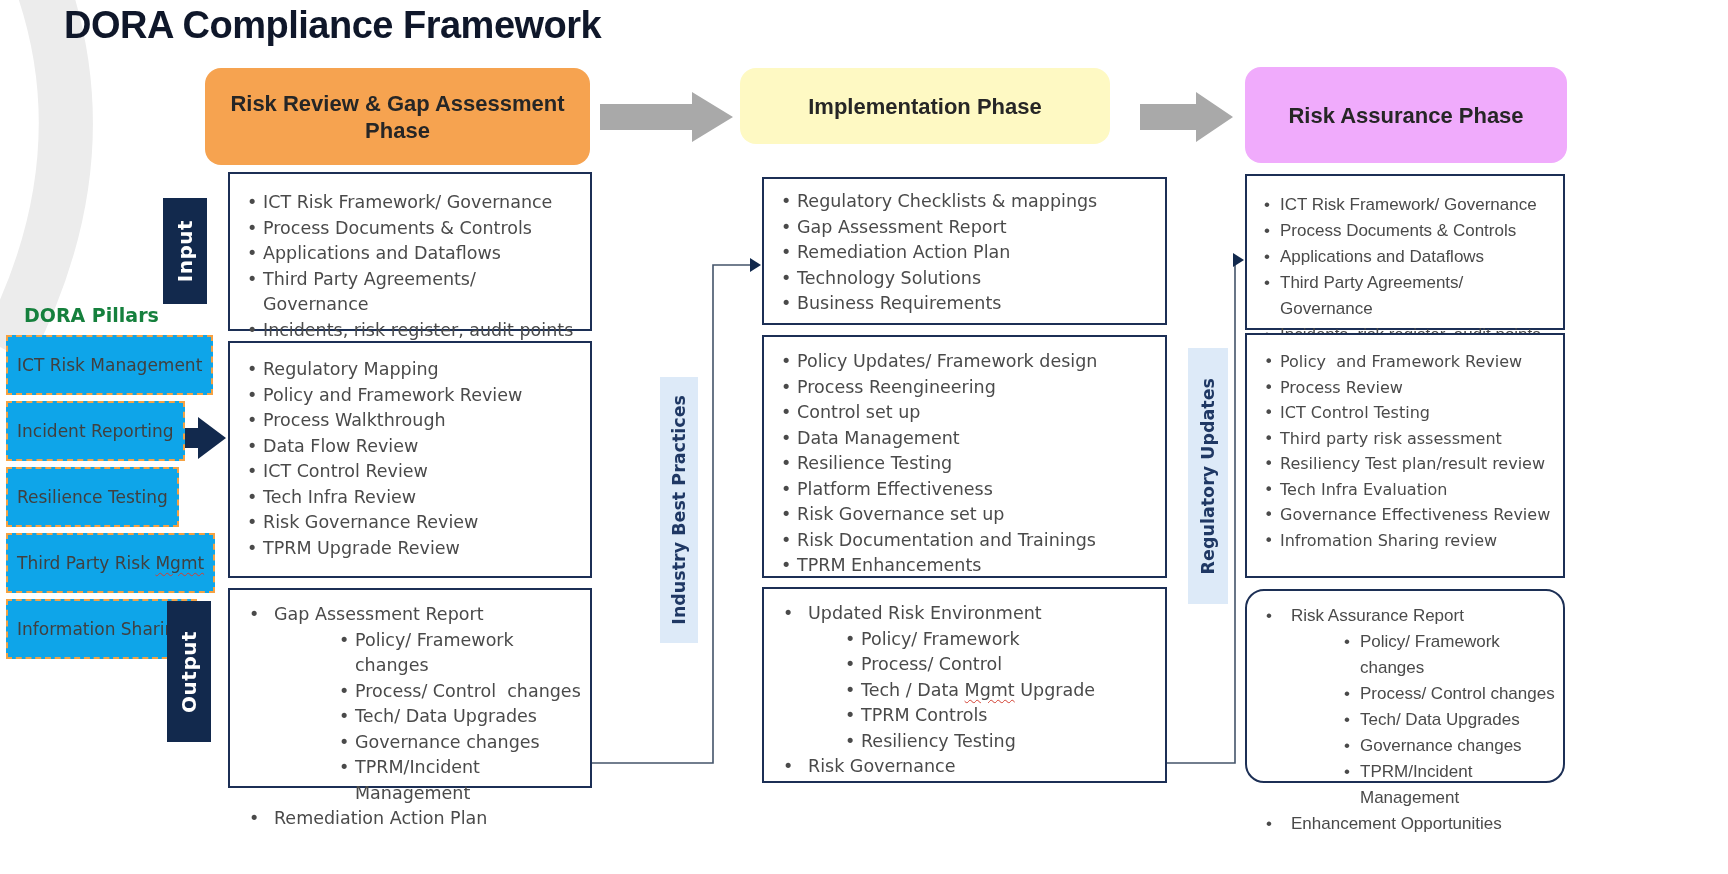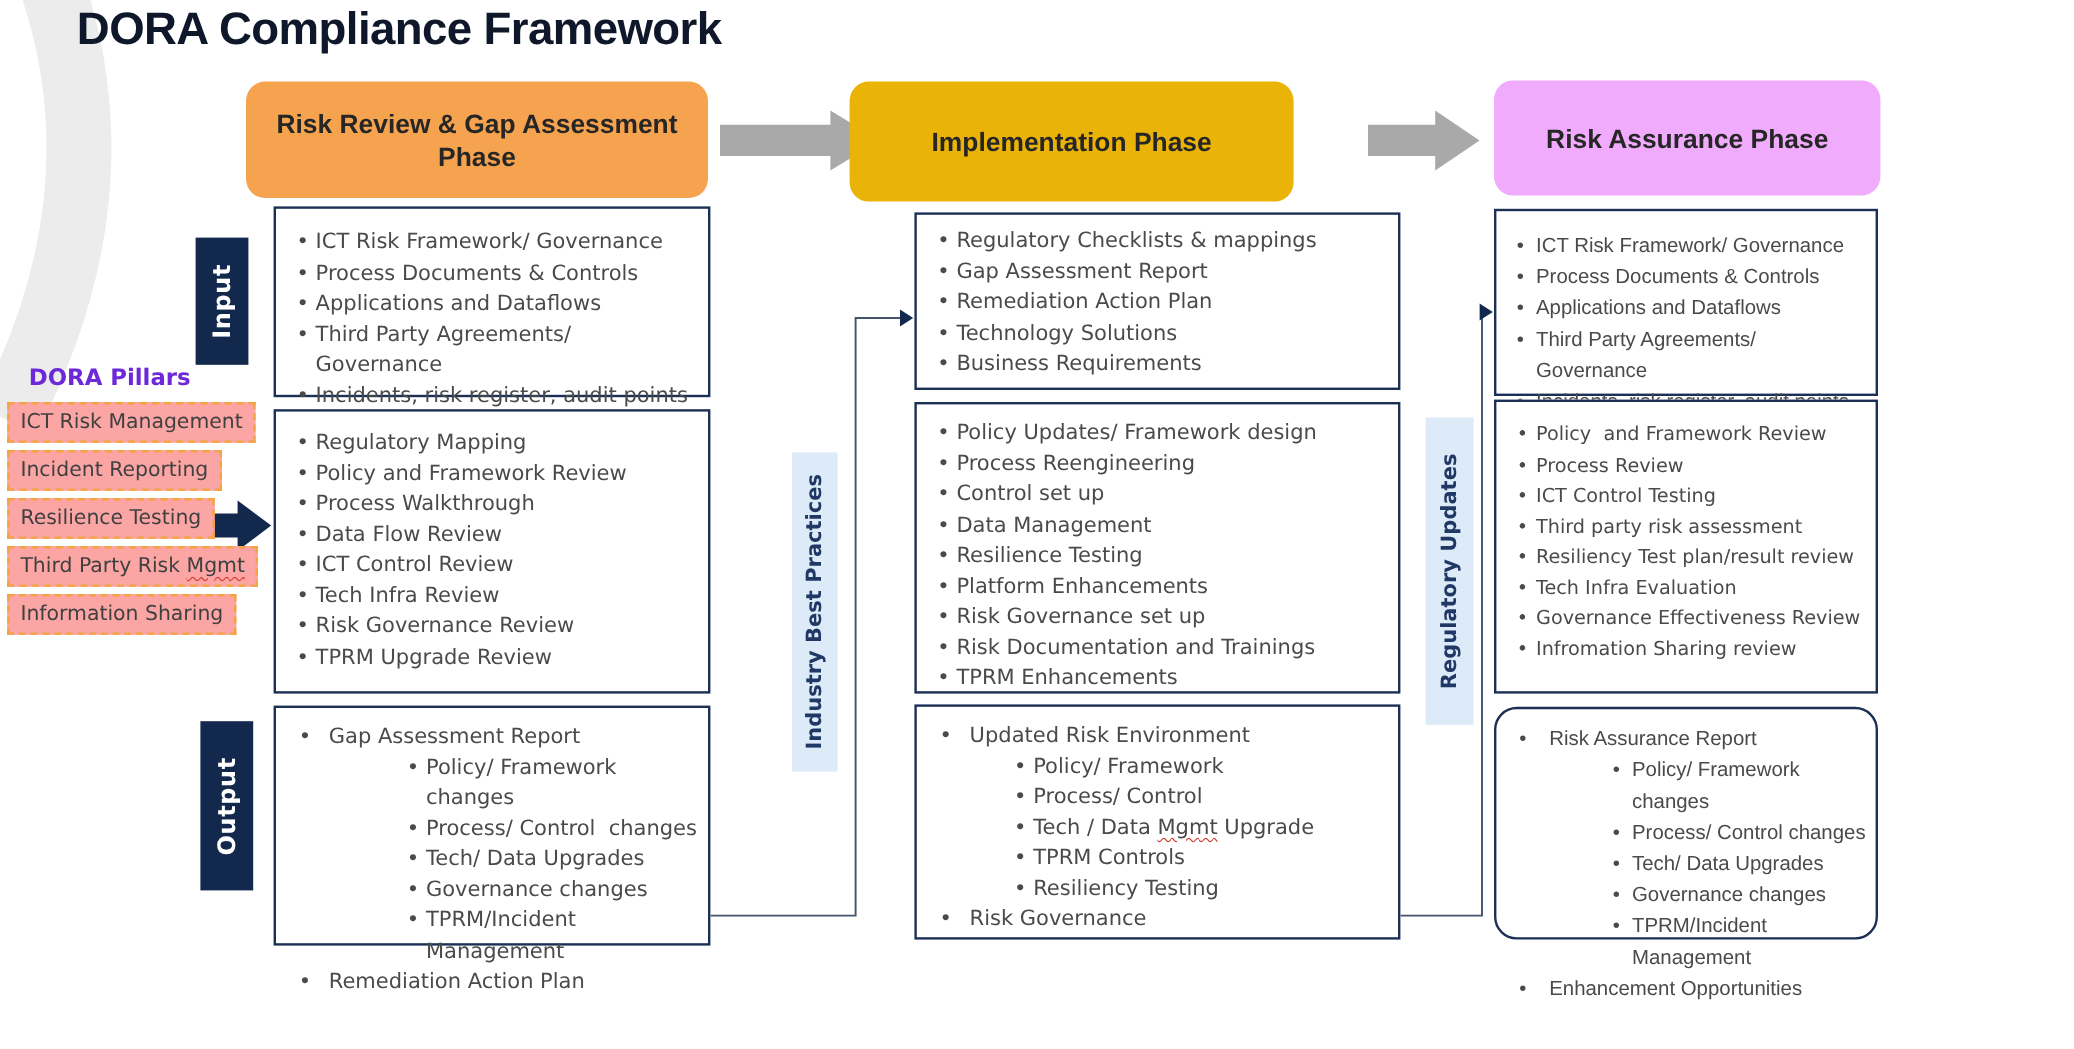--- a/index.html
+++ b/index.html
@@ -16,21 +16,21 @@
   
   .ring-svg { position:absolute; left:0; top:0; }
   
   .phase-header {
     position:absolute; border-radius:16px; display:flex;
     align-items:center; justify-content:center; text-align:center;
     font:bold 22px/27px "Liberation Sans", sans-serif; color:#262626;
     box-sizing:border-box; padding:0 14px; z-index:3;
   }
   .ph1 { left:205px; top:68px; width:385px; height:97px;  background:#F6A350; }
-  .ph2 { left:708px; top:68px; width:370px; height:100px; background:#eab308; }
+  .ph2 { left:740px; top:68px; width:370px; height:76px; background:#fef9c3; }
   .ph3 { left:1245px; top:67px; width:322px; height:96px; background:#f0abfc; }
   
   .box {
     position:absolute; background:#ffffff; border:2px solid #1C2F55;
     box-sizing:border-box; z-index:2; padding:12px 8px 0 14px;
   }
   .box ul { list-style:none; margin:0; padding:0; }
   .box li { position:relative; padding-left:19px; white-space:pre-wrap; color:#4A4A4A; }
   .c1 li, .c2 li { font:17.5px/25.5px "DejaVu Sans", sans-serif; }
   .c3 li        { font:17px/26px "Liberation Sans", sans-serif; }
@@ -68,26 +68,26 @@
   }
   .gutter-band span {
     writing-mode:vertical-rl; transform:rotate(180deg);
     font:bold 17.5px "DejaVu Sans", sans-serif; color:#1F3864;
   }
   .band-industry   { left:660px;  top:377px; width:38px; height:266px; }
   .band-regulatory { left:1188px; top:348px; width:40px; height:256px; }
   
   .pillars-heading {
     position:absolute; left:24px; top:304px;
-    font:bold 19px "DejaVu Sans", sans-serif; color:#6d28d9;
+    font:bold 19px "DejaVu Sans", sans-serif; color:#15803d;
   }
   .pillar-list { position:absolute; left:6px; top:335px; z-index:2; }
   .pillar {
-    background:#fca5a5; border:2px dashed #F5A243;
-    padding:3px 9px; margin-bottom:6px; width:fit-content;
+    background:#0ea5e9; border:2px dashed #F5A243;
+    padding:16px 9px; margin-bottom:6px; width:fit-content;
     font:17px/24px "DejaVu Sans", sans-serif; color:#404040; white-space:pre;
   }
   .squiggle {
     text-decoration:underline wavy #D23F31;
     text-decoration-thickness:1px; text-underline-offset:3px;
   }
   
   .overlay { position:absolute; left:0; top:0; z-index:1; pointer-events:none; }
 </style>
 </head>
@@ -178,21 +178,21 @@
     <li>Business Requirements</li>
   </ul>
 </div>
 <div class="box c2 b-c2-act">
   <ul>
     <li>Policy Updates/ Framework design</li>
     <li>Process Reengineering</li>
     <li>Control set up</li>
     <li>Data Management</li>
     <li>Resilience Testing</li>
-    <li>Platform Enhancements</li>
+    <li>Platform Effectiveness</li>
     <li>Risk Governance set up</li>
     <li>Risk Documentation and Trainings</li>
     <li>TPRM Enhancements</li>
   </ul>
 </div>
 <div class="box c2 b-c2-out">
   <ul>
     <li class="main">Updated Risk Environment</li>
     <li class="sub">Policy/ Framework</li>
     <li class="sub">Process/ Control</li>

